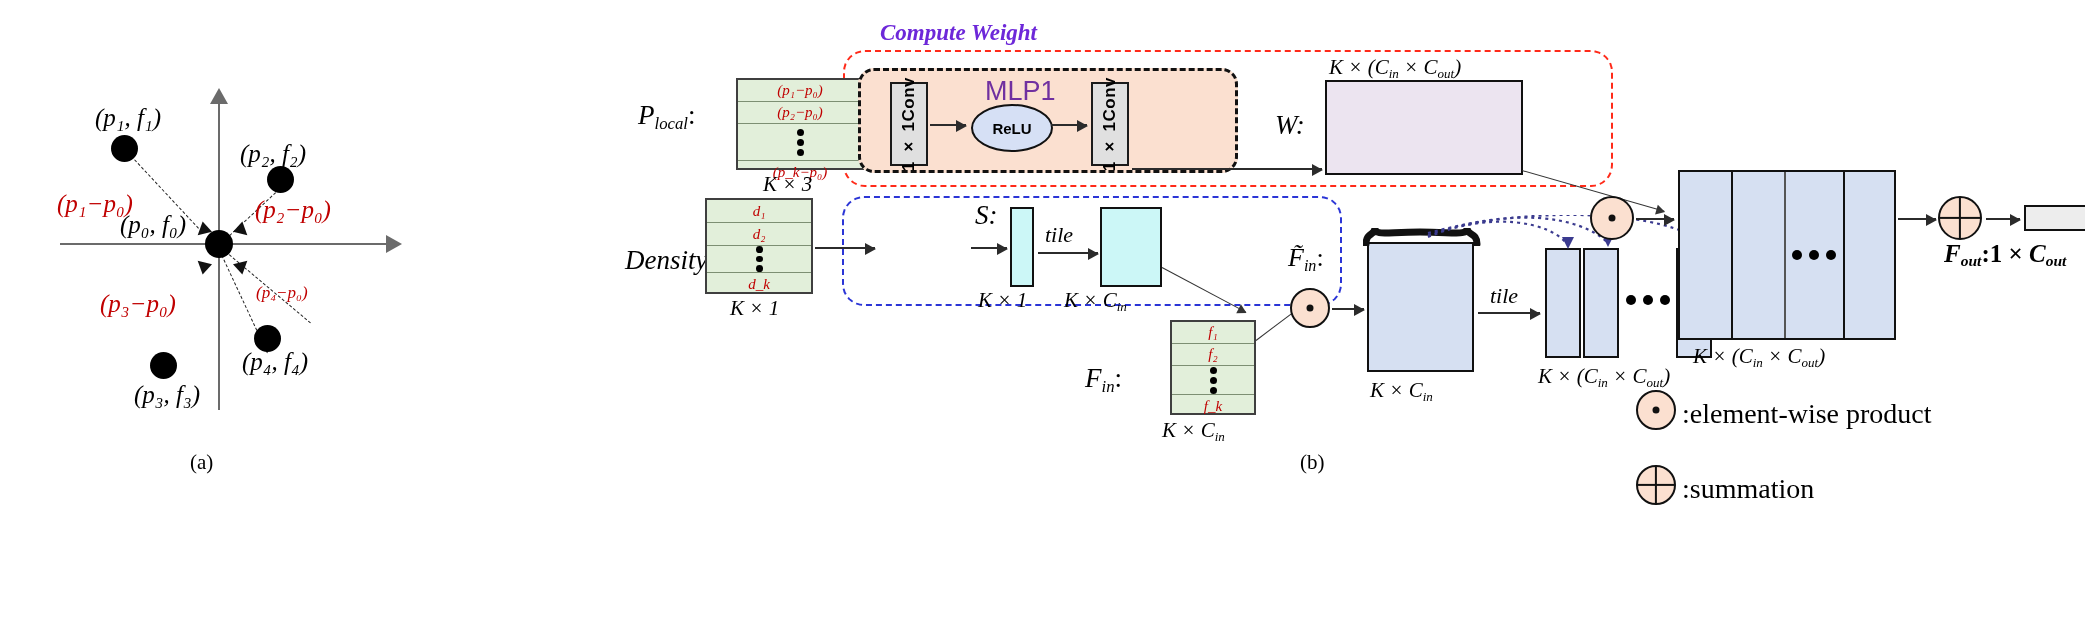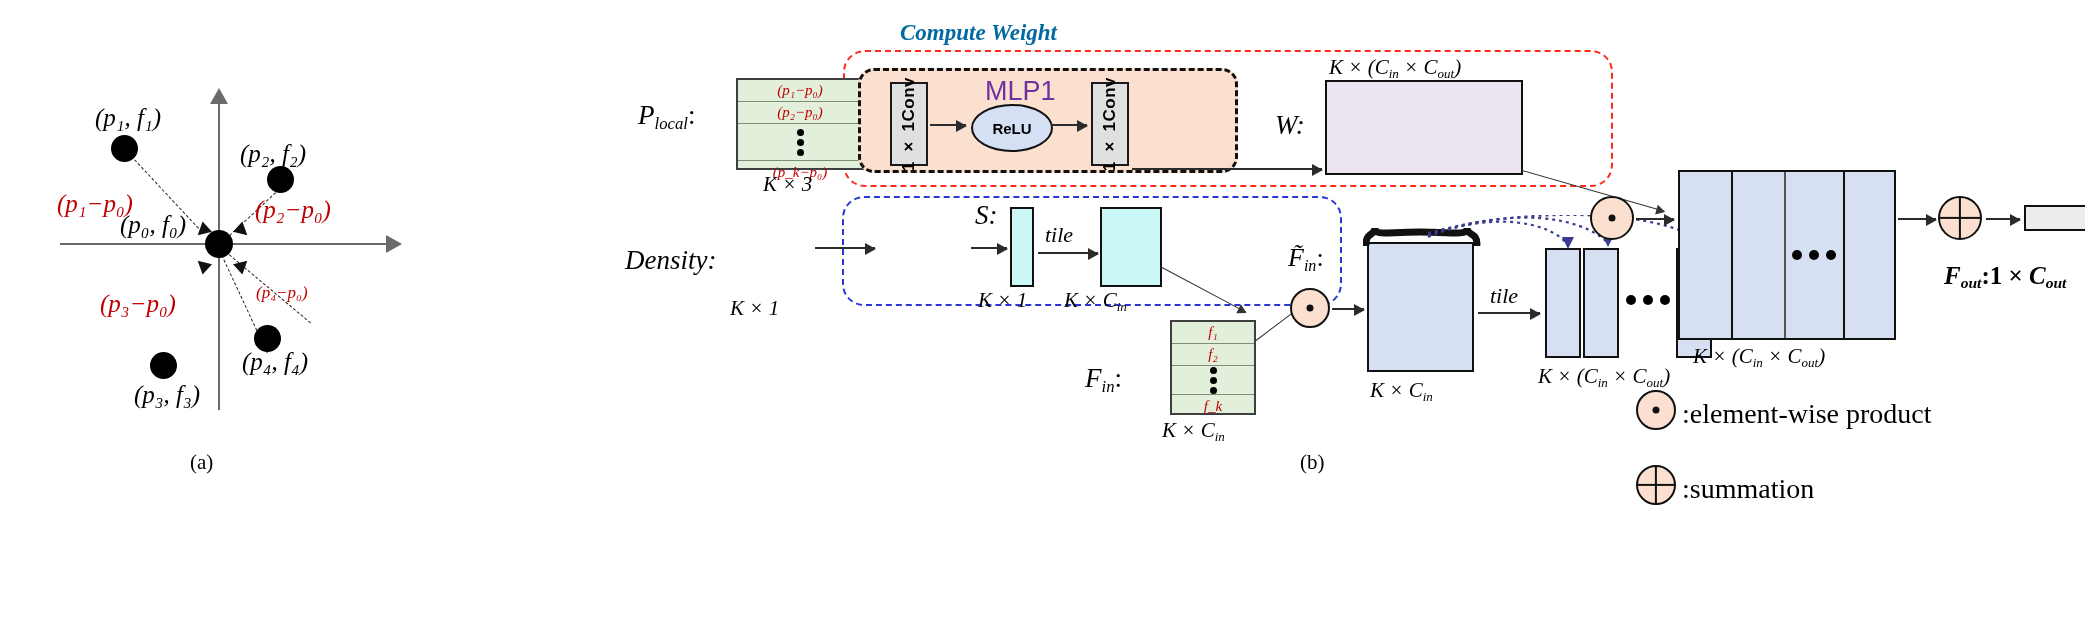--- a/index.html
+++ b/index.html
@@ -3,21 +3,21 @@
 <meta charset="utf-8">
 <style>
   html,body{margin:0;padding:0;background:#fff;}
   body{width:2085px;height:639px;position:relative;overflow:hidden;
        font-family:"Liberation Serif",serif;color:#000;}
   .abs{position:absolute;}
   .mi{font-family:"Liberation Serif",serif;font-style:italic;}
   .sub{font-size:.62em;vertical-align:-.28em;font-style:italic;}
   .subu{font-size:.62em;vertical-align:-.28em;font-style:italic;}
   .red{color:#c00000;}
-  .redlbl{color:#0369a1;margin-left:20px;}
+  .redlbl{color:#6d28d9;}
   .purple{color:#7030a0;}
 
   
   #panel-a{left:0;top:0;width:470px;height:639px;}
   .axis-v{position:absolute;background:#6b6b6b;width:2px;}
   .axis-h{position:absolute;background:#6b6b6b;height:2px;}
   .dot{position:absolute;border-radius:50%;background:#000;}
   .dash-line{position:absolute;height:0;border-top:1.6px dashed #222;transform-origin:0 0;}
   .panel-caption{position:absolute;font-size:21px;font-style:normal;
                  font-family:"Liberation Serif",serif;}
@@ -185,20 +185,30 @@
 
   <div class="arrow" style="left:1132px;top:168px;width:190px;"></div>
 
   <div class="lbl" style="left:1275px;top:110px;font-size:27px;">W:</div>
   <div class="wbox" style="left:1325px;top:80px;width:198px;height:95px;"></div>
   <div class="dim" style="left:1329px;top:55px;">K × (C<span class="subu">in</span> × C<span class="subu">out</span>)</div>
 
   <div class="thinarrow" style="left:1522px;top:170px;width:148px;transform:rotate(16deg);"></div>
 
   <div class="lbl" style="left:625px;top:245px;font-size:27px;">Density:</div>
+  <div class="grn-tbl" style="left:705px;top:198px;width:108px;height:96px;">
+    <div class="grn-row" style="height:23px;">d₁</div>
+    <div class="grn-row" style="height:23px;">d₂</div>
+    <div class="grn-row vdots" style="height:27px;">
+      <i></i>
+        <i></i>
+        <i></i>
+    </div>
+    <div class="grn-row" style="height:23px;">d_k</div>
+  </div>
   <div class="dim" style="left:730px;top:296px;">K × 1</div>
 
   <div class="arrow" style="left:815px;top:247px;width:60px;"></div>
 
 
   <div class="arrow" style="left:971px;top:247px;width:36px;"></div>
 
   <div class="lbl" style="left:975px;top:200px;font-size:27px;">S:</div>
   <div class="cyan" style="left:1010px;top:207px;width:24px;height:80px;"></div>
   <div class="dim" style="left:978px;top:288px;">K × 1</div>
@@ -286,21 +296,21 @@
 
   <div class="arrow" style="left:1898px;top:218px;width:38px;"></div>
 
   <div class="opcirc" style="left:1938px;top:196px;width:44px;height:44px;">
     <div class="hbar"></div>
       <div class="vbar"></div>
   </div>
   <div class="arrow" style="left:1986px;top:218px;width:34px;"></div>
 
   <div class="gray-bar" style="left:2024px;top:205px;width:140px;height:26px;"></div>
-  <div class="lbl" style="left:1944px;top:262px;font-size:25px;font-weight:bold;">
+  <div class="lbl" style="left:1944px;top:240px;font-size:25px;font-weight:bold;">
     <span class="mi" style="font-weight:bold;">F</span><span class="sub" style="font-weight:bold;">out</span><span style="font-style:normal;">:1 × </span><span class="mi">C</span><span class="subu">out</span>
   </div>
 
   <div class="opcirc" style="left:1636px;top:390px;width:40px;height:40px;">
     <div class="ctr"></div>
   </div>
   <div class="legend-txt" style="left:1682px;top:398px;">:element-wise product</div>
 
   <div class="opcirc" style="left:1636px;top:465px;width:40px;height:40px;">
     <div class="hbar"></div>

